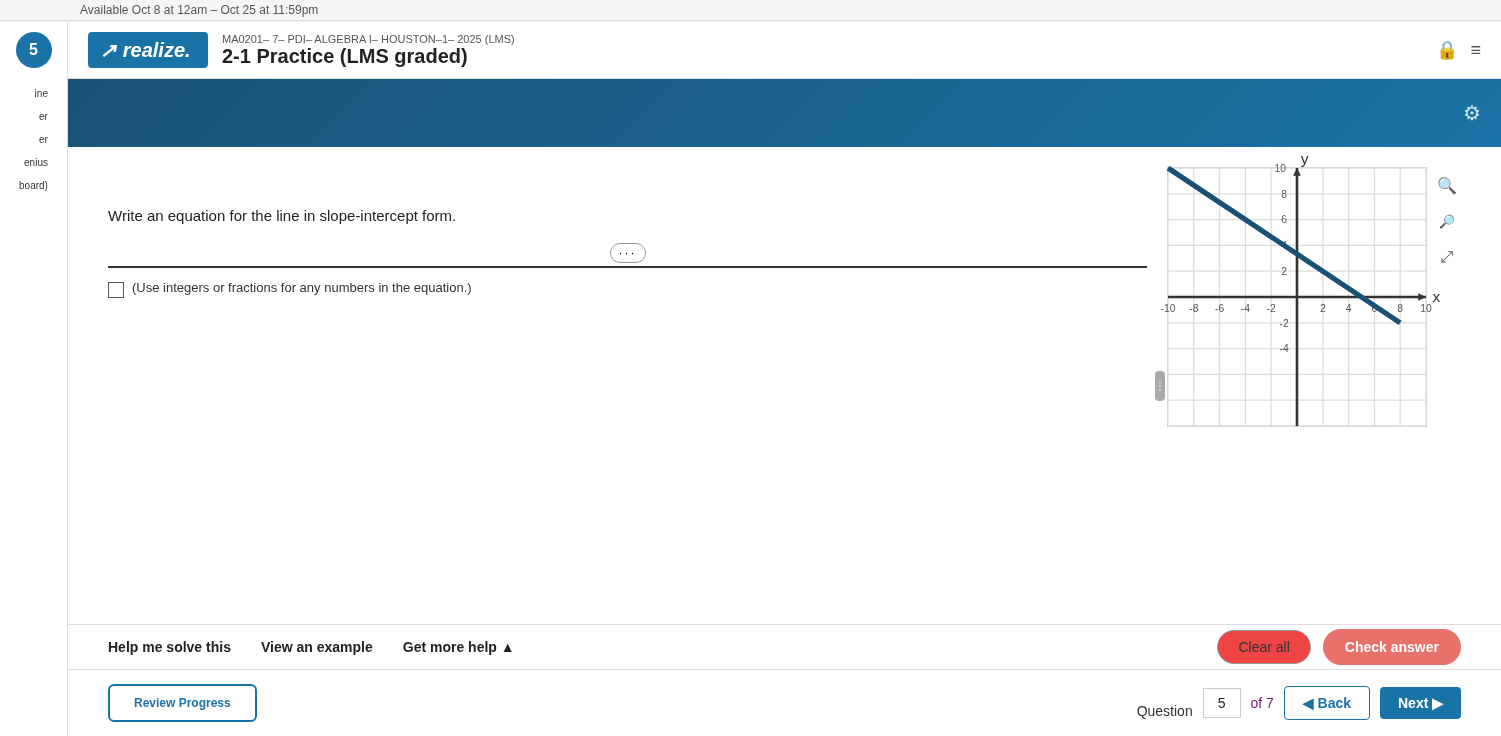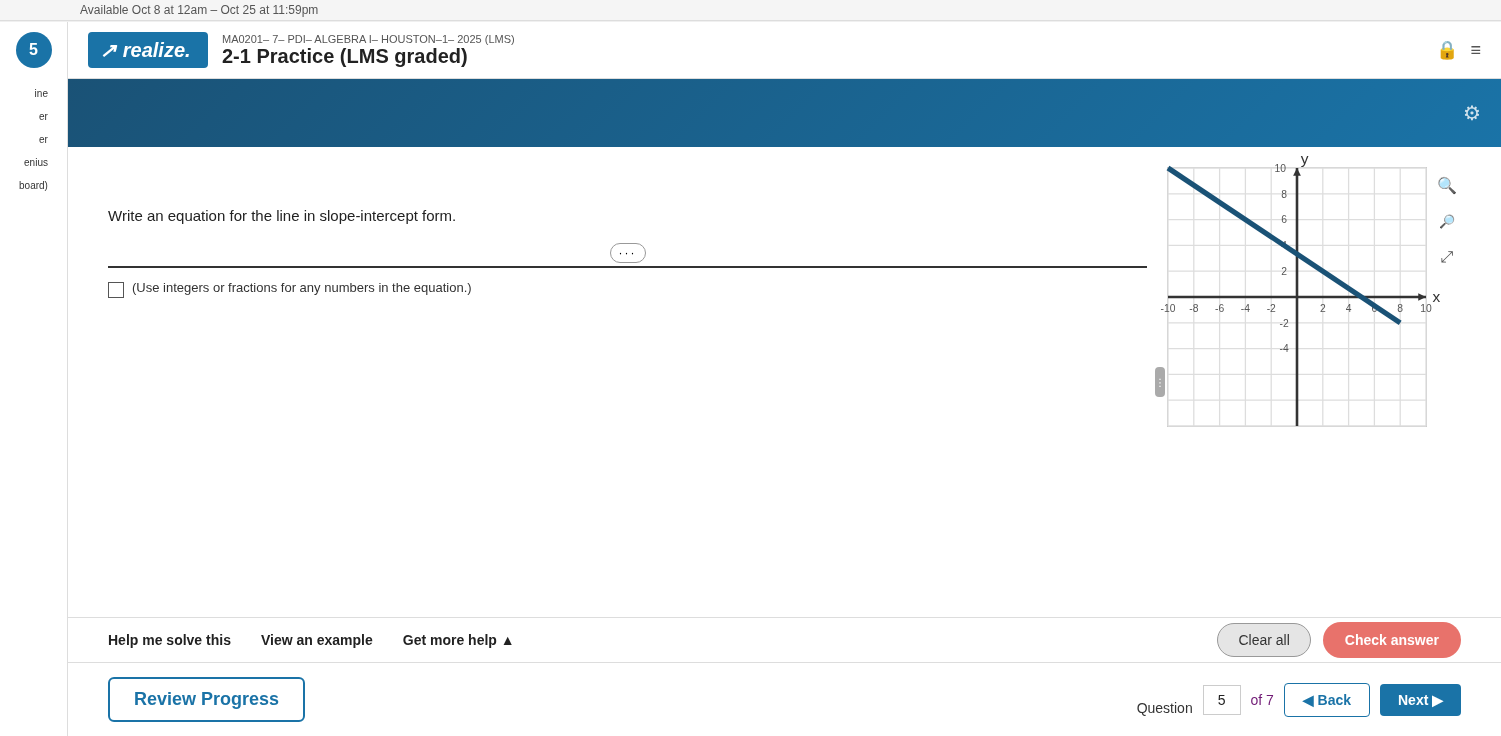--- a/index.html
+++ b/index.html
@@ -276,21 +276,21 @@
       margin-left: auto;
       display: flex;
       align-items: center;
       gap: 12px;
     }
 
     .clear-all-btn {
       border: 1px solid #999;
       border-radius: 20px;
       padding: 8px 20px;
-      background: #e5e5e5;
+      background: #ef4444;
       cursor: pointer;
       font-size: 14px;
       color: #333;
     }
 
     .check-answer-btn {
       background: #e8726b;
       color: #fff;
       border: none;
       border-radius: 20px;
@@ -309,21 +309,21 @@
       justify-content: space-between;
       background: #fff;
     }
 
     .review-progress-btn {
       border: 2px solid #1a73a7;
       border-radius: 6px;
       padding: 10px 24px;
       background: #fff;
       color: #1a73a7;
-      font-size: 18px;
+      font-size: 12px;
       font-weight: bold;
       cursor: pointer;
     }
 
     .nav-right {
       display: flex;
       align-items: center;
       gap: 10px;
     }
 

